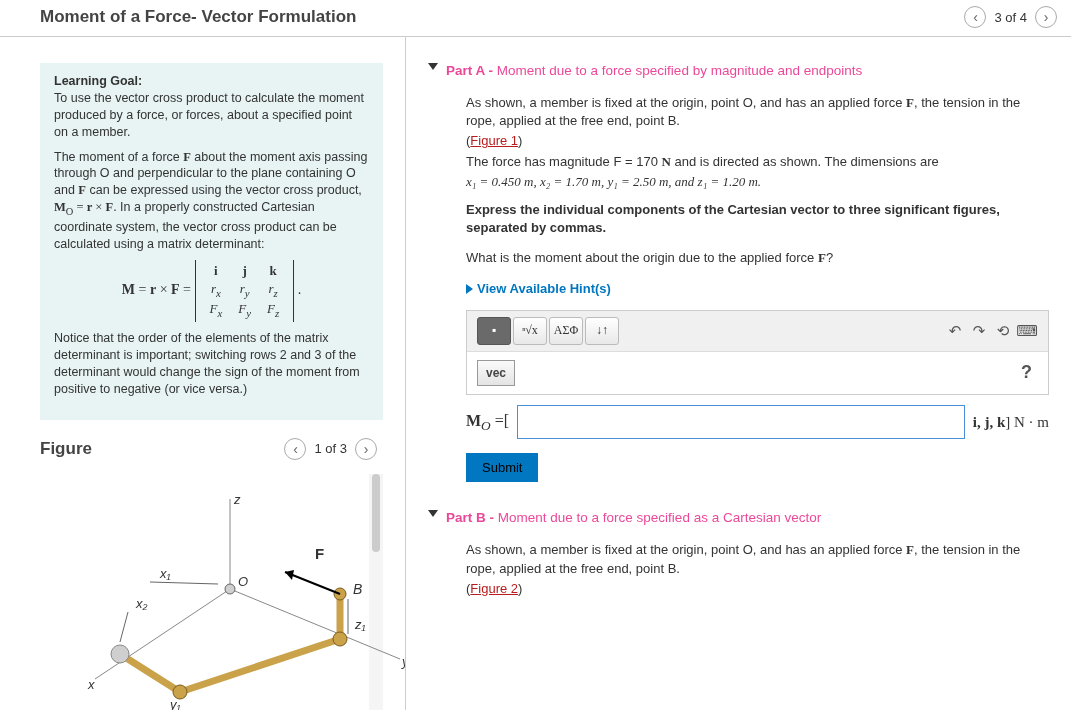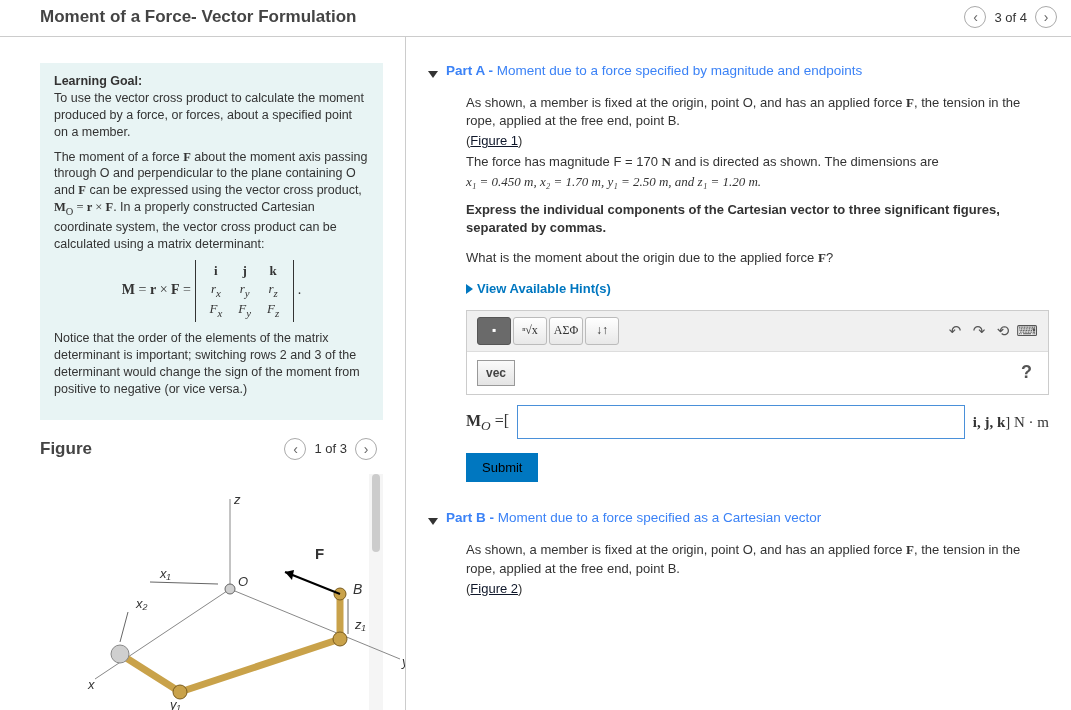--- a/index.html
+++ b/index.html
@@ -110,24 +110,24 @@
   }
   .drawing {
     position: absolute;
     left: 20px;
     top: 10px;
     width: 360px;
     height: 240px;
   }
   .part-head {
     display: flex;
-    align-items: flex-end;
+    align-items: flex-start;
     gap: 8px;
     font-size: 13.5px;
-    color: #3b82f6;
+    color: #ec4899;
     margin-bottom: 16px;
   }
   .part-head .lbl { font-weight: bold; }
   .caret-down {
     width: 0; height: 0;
     border-left: 5px solid transparent;
     border-right: 5px solid transparent;
     border-top: 7px solid #333;
   }
   .caret-right {
@@ -139,21 +139,21 @@
     vertical-align: middle;
     margin-right: 4px;
   }
   .body-text {
     font-size: 13px;
     line-height: 1.4;
     margin-left: 38px;
     margin-right: 8px;
   }
   .body-text p { margin-bottom: 2px; }
-  .link { color: #0f172a; text-decoration: underline; cursor: pointer; }
+  .link { color: #b91c1c; text-decoration: underline; cursor: pointer; }
   .hint-link { color: #0077c0; font-weight: bold; font-size: 13px; cursor: pointer; margin: 12px 0; }
   .answer-box {
     border: 1px solid #ccc;
     margin: 4px 0 10px 0;
     background: #fff;
   }
   .toolbar {
     background: #f0f0f0;
     border-bottom: 1px solid #ddd;
     padding: 6px 10px;

